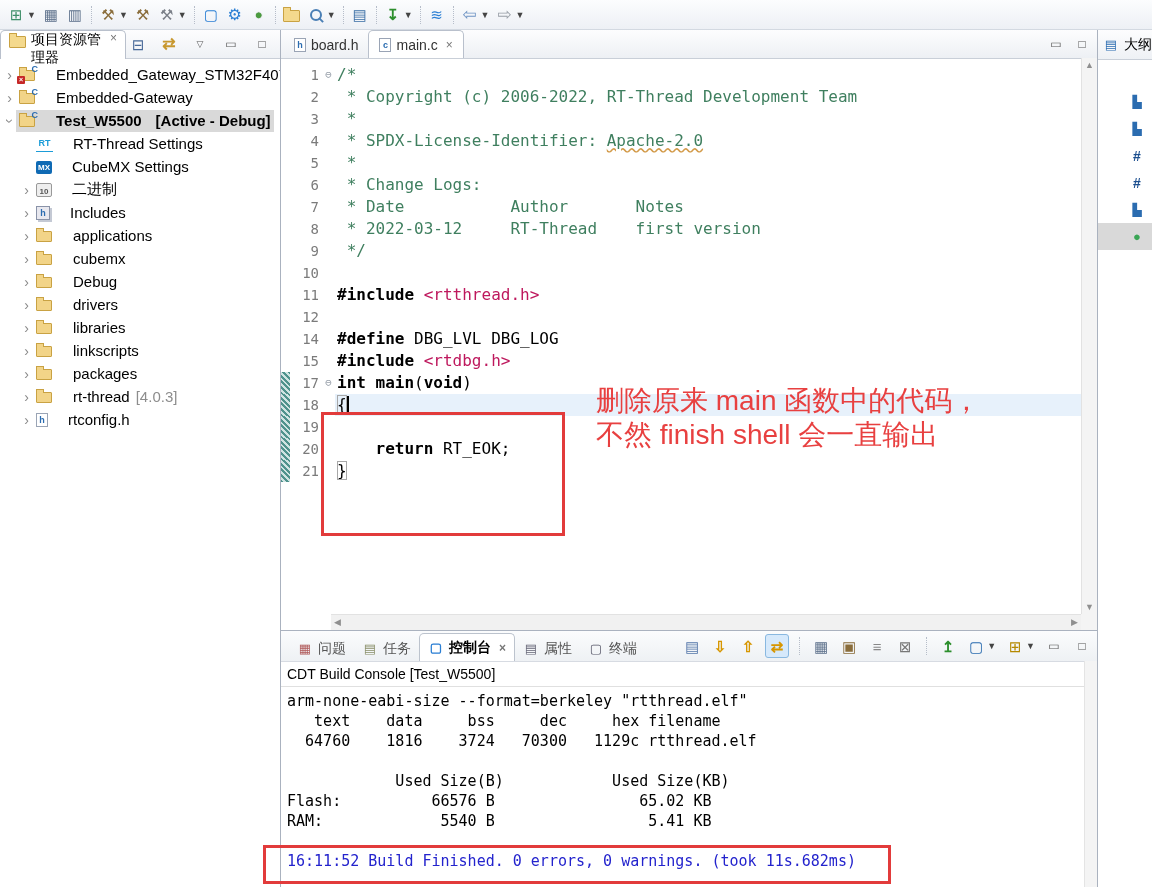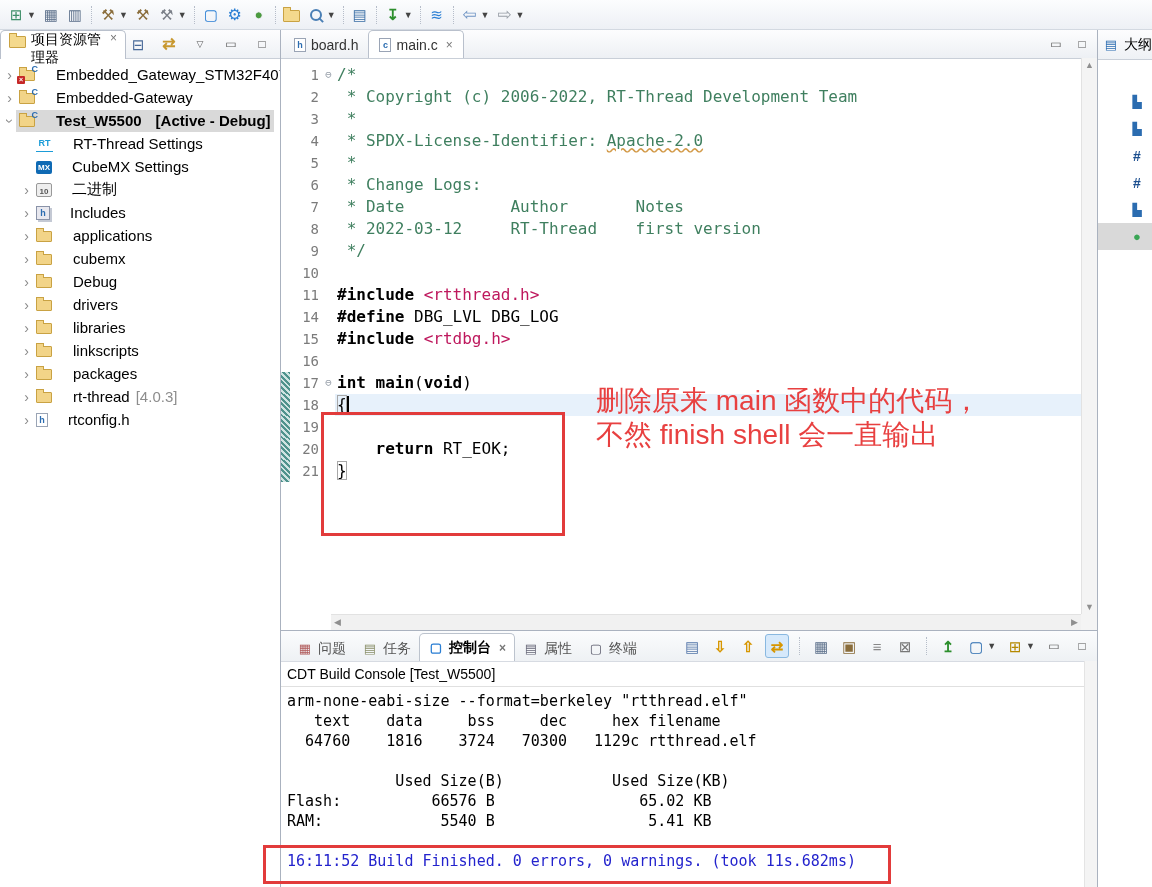--- a/index.html
+++ b/index.html
@@ -431,23 +431,23 @@
       <div class="cline"><span class="qd"></span><span class="lno">2</span><span class="fold"></span><span class="codewrap"><span class="tc"> * Copyright (c) 2006-2022, RT-Thread Development Team</span></span></div>
       <div class="cline"><span class="qd"></span><span class="lno">3</span><span class="fold"></span><span class="codewrap"><span class="tc"> *</span></span></div>
       <div class="cline"><span class="qd"></span><span class="lno">4</span><span class="fold"></span><span class="codewrap"><span class="tc"> * SPDX-License-Identifier: </span><span class="tc tcu">Apache-2.0</span></span></div>
       <div class="cline"><span class="qd"></span><span class="lno">5</span><span class="fold"></span><span class="codewrap"><span class="tc"> *</span></span></div>
       <div class="cline"><span class="qd"></span><span class="lno">6</span><span class="fold"></span><span class="codewrap"><span class="tc"> * Change Logs:</span></span></div>
       <div class="cline"><span class="qd"></span><span class="lno">7</span><span class="fold"></span><span class="codewrap"><span class="tc"> * Date           Author       Notes</span></span></div>
       <div class="cline"><span class="qd"></span><span class="lno">8</span><span class="fold"></span><span class="codewrap"><span class="tc"> * 2022-03-12     RT-Thread    first version</span></span></div>
       <div class="cline"><span class="qd"></span><span class="lno">9</span><span class="fold"></span><span class="codewrap"><span class="tc"> */</span></span></div>
       <div class="cline"><span class="qd"></span><span class="lno">10</span><span class="fold"></span><span class="codewrap"></span></div>
       <div class="cline"><span class="qd"></span><span class="lno">11</span><span class="fold"></span><span class="codewrap"><span class="tk">#include</span><span class="tp"> </span><span class="ts">&lt;rtthread.h&gt;</span></span></div>
+      <div class="cline"><span class="qd"></span><span class="lno">12</span><span class="fold"></span><span class="codewrap"></span></div>
       <div class="cline"><span class="qd"></span><span class="lno">14</span><span class="fold"></span><span class="codewrap"><span class="tk">#define</span><span class="tp"> DBG_LVL DBG_LOG</span></span></div>
       <div class="cline"><span class="qd"></span><span class="lno">15</span><span class="fold"></span><span class="codewrap"><span class="tk">#include</span><span class="tp"> </span><span class="ts">&lt;rtdbg.h&gt;</span></span></div>
-      <div class="cline"><span class="qd"></span><span class="lno">16</span><span class="fold"></span><span class="codewrap"></span></div>
       <div class="cline"><span class="qd mark"></span><span class="lno">17</span><span class="fold">⊖</span><span class="codewrap"><span class="tk">int</span><span class="tp"> </span><span class="tb">main</span><span class="tp">(</span><span class="tk">void</span><span class="tp">)</span></span></div>
       <div class="cline"><span class="qd mark"></span><span class="lno">18</span><span class="fold"></span><span class="codewrap cur"><span class="tp bm">{</span><span class="caret"></span></span></div>
       <div class="cline"><span class="qd mark"></span><span class="lno">19</span><span class="fold"></span><span class="codewrap"></span></div>
       <div class="cline"><span class="qd mark"></span><span class="lno">20</span><span class="fold"></span><span class="codewrap"><span class="tp">    </span><span class="tk">return</span><span class="tp"> RT_EOK;</span></span></div>
       <div class="cline"><span class="qd mark"></span><span class="lno">21</span><span class="fold"></span><span class="codewrap"><span class="tp bm">}</span></span></div>
     </div>
   <div class="vscroll">
     <span class="sa" style="top:2px">▲</span>
     <span class="sa" style="bottom:2px">▼</span>
   </div>

